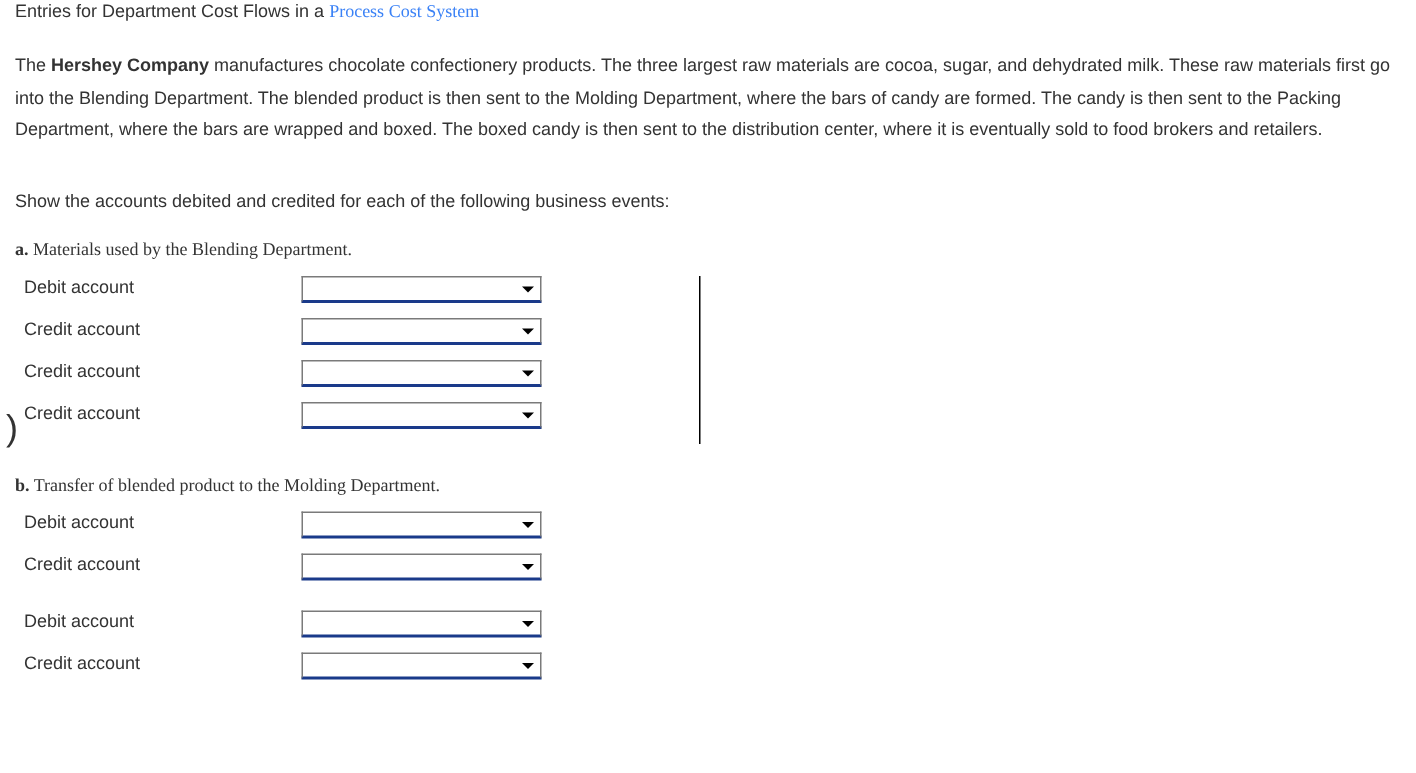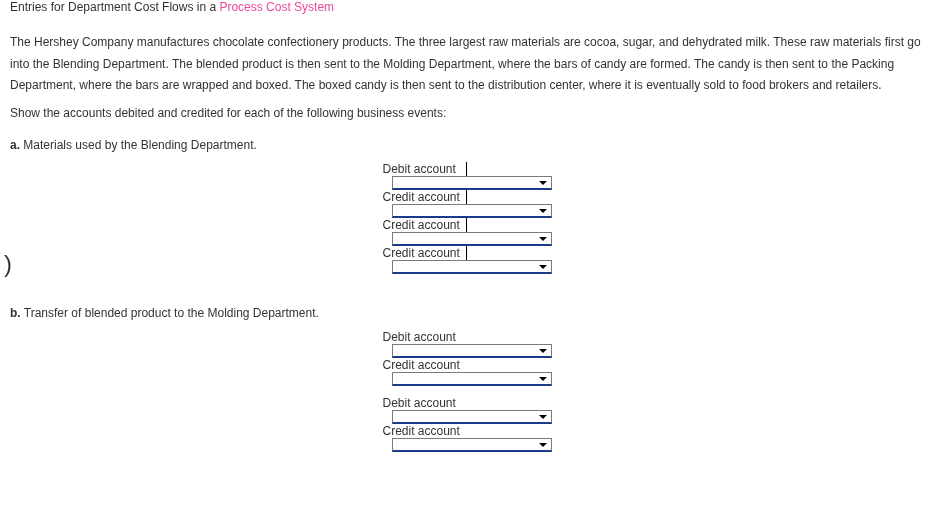--- a/index.html
+++ b/index.html
@@ -13,48 +13,49 @@
   }
   .content {
     padding: 0 10px 10px 10px;
   }
   .title {
     font-size: 12px;
     color: #333;
     padding-bottom: 4px;
   }
   .title .link {
-    color: #ec4899;
+    color: #3b82f6;
+    font-family: Liberation Serif, serif;
   }
   .paragraph {
     line-height: 1.8;
     margin-top: 14px;
   }
   .paragraph b {
-    font-weight: normal;
+    font-weight: bold;
   }
   .instruct {
-    margin-top: 6px;
+    margin-top: 26px;
     line-height: 1.8;
   }
   .sub {
     margin-top: 14px;
+    font-family: Liberation Serif, serif;
   }
   .sub b {
     font-weight: bold;
   }
   .rows-wrap {
     position: relative;
     margin-top: 10px;
   }
   .row {
     display: flex;
-    align-items: center;
+    align-items: flex-start;
     height: 28px;
-    flex-direction: column;
   }
   .row .label {
     width: 185px;
     padding-left: 6px;
   }
   .dd {
     position: relative;
     width: 160px;
     height: 18px;
     border: 1px solid #7a7a7a;
@@ -132,21 +133,21 @@
         </div>
     </div>
     <div class="row">
       <div class="label">Credit account</div>
       <div class="dd">
           <span class="arrow"></span>
         </div>
     </div>
   </div>
 
-  <div class="sub" style="margin-top:32px">
+  <div class="sub" style="margin-top:20px">
     <b>b.</b>
     <span>Transfer of blended product to the Molding Department.</span>
   </div>
 
   <div class="rows-wrap">
     <div class="row">
       <div class="label">Debit account</div>
       <div class="dd">
           <span class="arrow"></span>
         </div>

